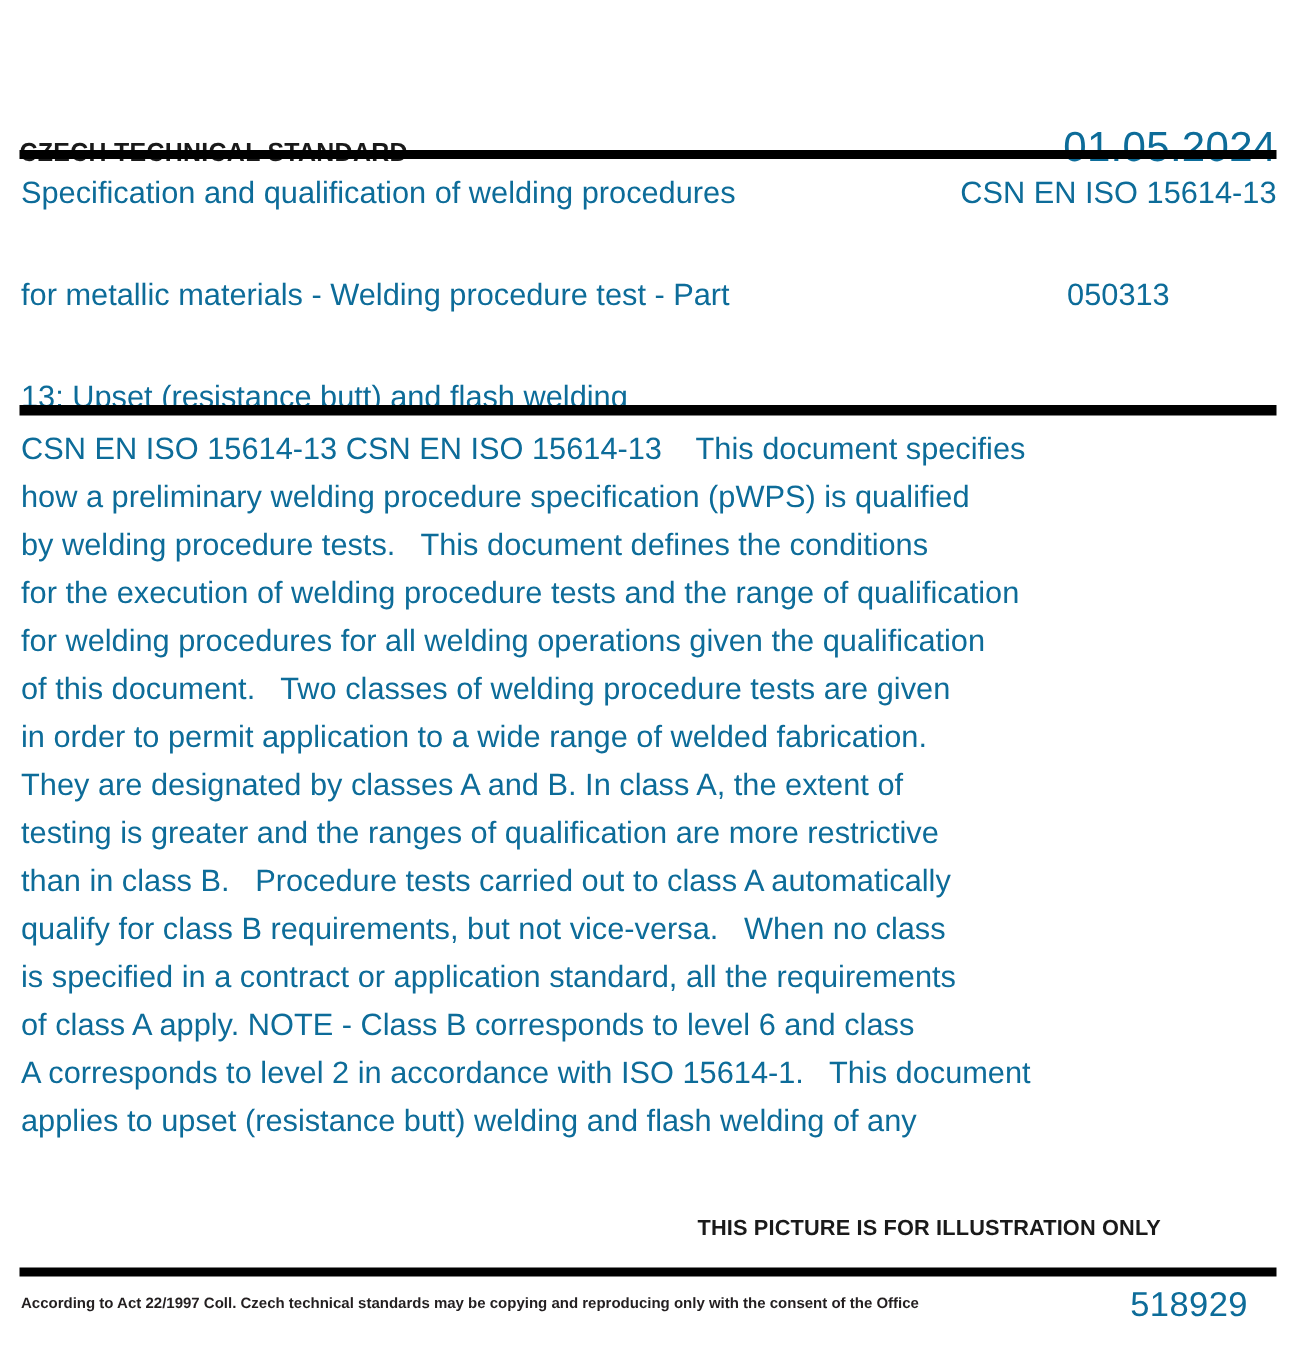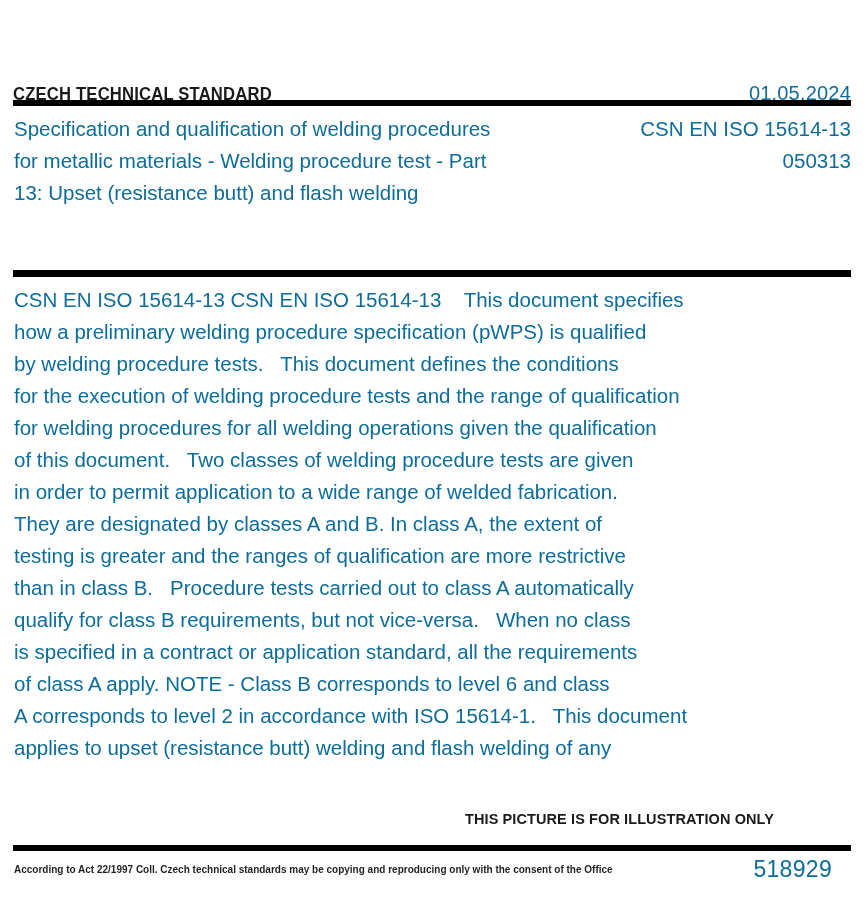--- a/index.html
+++ b/index.html
@@ -38,21 +38,21 @@
     font-weight: bold;
     font-size: 17.5px;
     letter-spacing: 0.2px;
     color: #1a1a1a;
     transform: scaleX(0.95);
     transform-origin: left center;
     white-space: nowrap;
   }
   .std-date {
     font-family: "Liberation Sans", sans-serif;
-    font-size: 20px;
+    font-size: 28px;
     color: #0d6c99;
     white-space: nowrap;
     letter-spacing: 0.2px;
     text-align: center;
   }
 
   .rule {
     position: absolute;
     left: 13px;
     width: 838px;
@@ -67,31 +67,32 @@
     position: absolute;
     left: 14px;
     top: 113px;
     width: 837px;
   }
   .title-grid {
     display: grid;
     grid-template-columns: 1fr auto;
     column-gap: 24px;
     row-gap: 0;
+    gap: 36px;
   }
   .title-line,
   .code-line {
     font-family: "Liberation Sans", sans-serif;
     font-size: 20.5px;
     line-height: 32px;
     color: #0d6c99;
     white-space: nowrap;
   }
   .code-line {
-    text-align: right;
+    text-align: center;
   }
   .code-line.blank {
     visibility: hidden;
   }
 
   
   .abstract {
     position: absolute;
     left: 14px;
     top: 284px;

